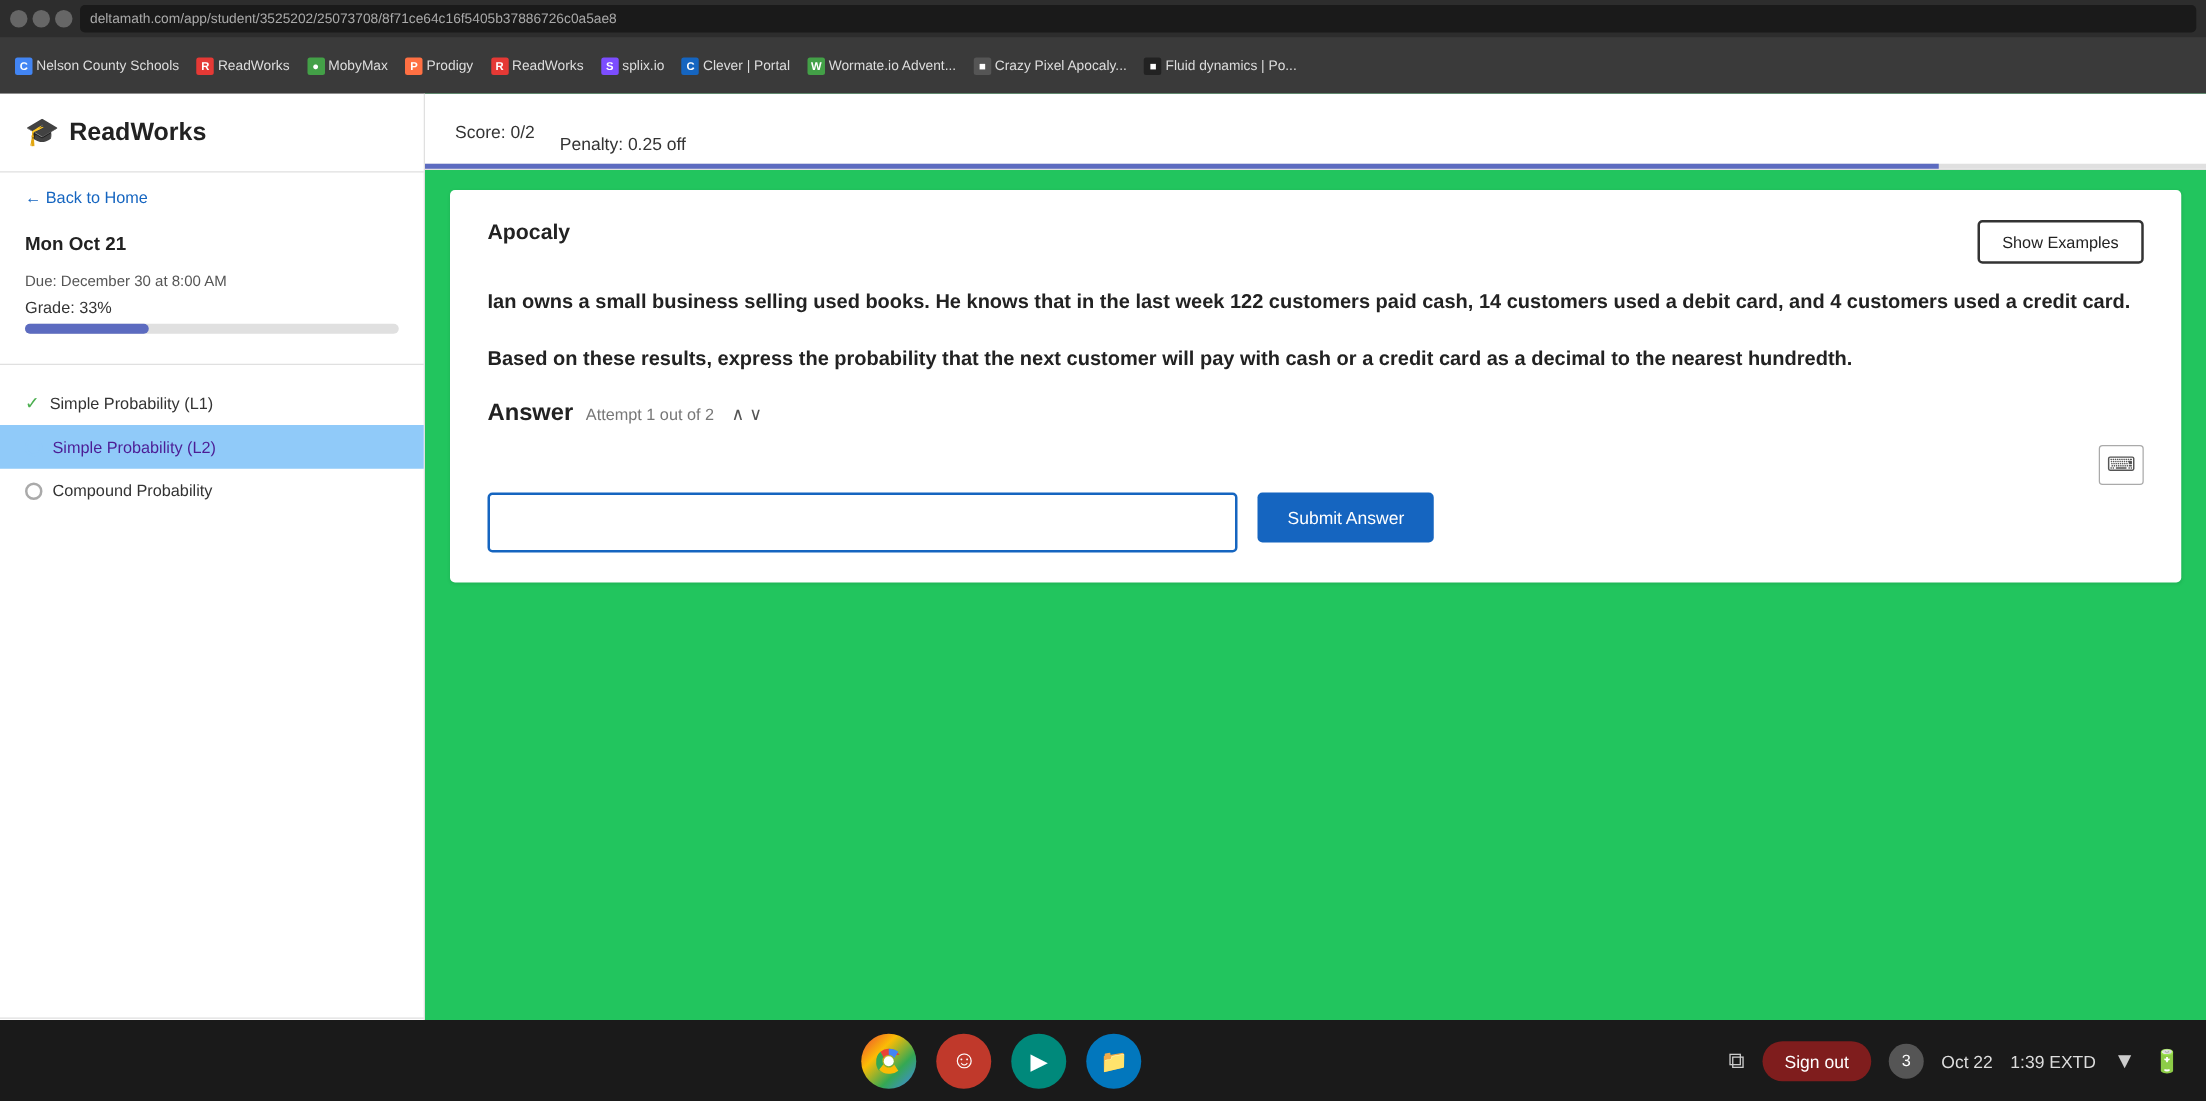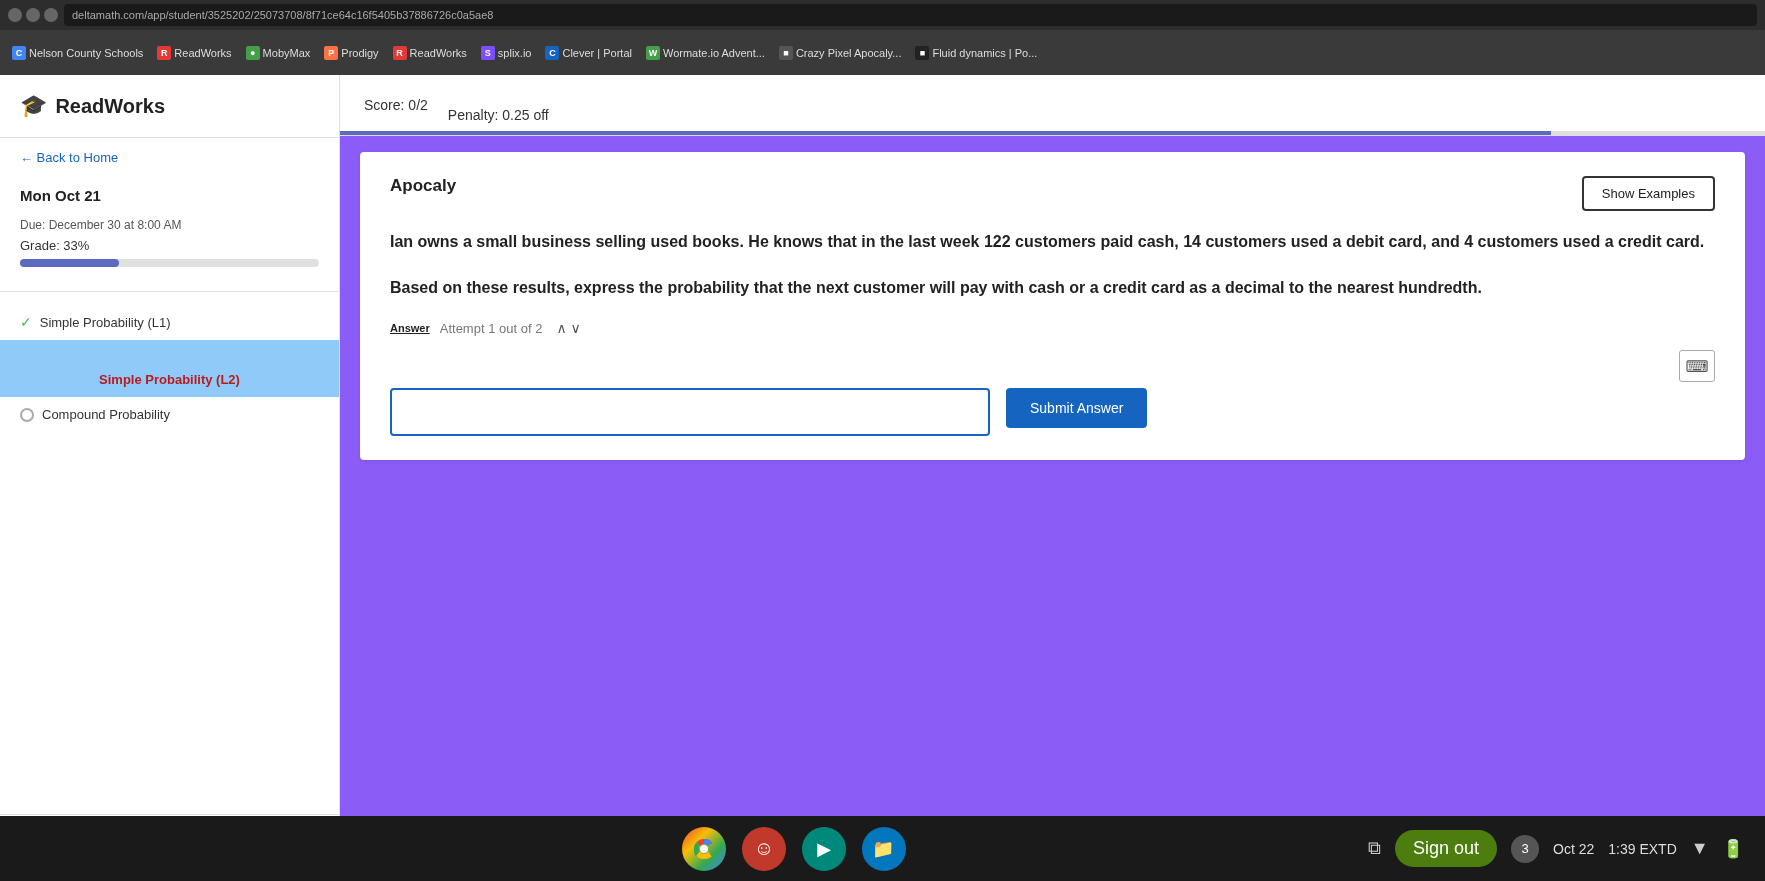--- a/index.html
+++ b/index.html
@@ -162,23 +162,22 @@
       display: flex;
       align-items: center;
       gap: 8px;
       padding: 10px 20px;
       font-size: 13px;
       color: #333;
       cursor: pointer;
     }
     .nav-item.active {
       background: #90caf9;
-      color: #b91c1c;
-      font-weight: bold;
-      flex-direction: column;
+      color: #4c1d95;
+      font-weight: normal;
     }
     .nav-check {
       color: #4caf50;
       font-size: 14px;
     }
     .nav-circle {
       width: 14px; height: 14px;
       border-radius: 50%;
       border: 2px solid #90caf9;
       display: inline-block;
@@ -219,21 +218,21 @@
       color: #1565c0;
       cursor: pointer;
       text-decoration: none;
     }
 
     
     .content-area {
       flex: 1;
       display: flex;
       flex-direction: column;
-      background: #8b5cf6;
+      background: #22c55e;
       overflow-y: auto;
     }
     .score-bar {
       background: #fff;
       padding: 12px 24px;
       display: flex;
       align-items: center;
       gap: 20px;
       border-bottom: 1px solid #ddd;
       position: relative;
@@ -298,24 +297,23 @@
     .answer-section {
       margin-top: 20px;
     }
     .answer-label-row {
       display: flex;
       align-items: center;
       gap: 10px;
       margin-bottom: 14px;
     }
     .answer-label {
-      font-size: 11px;
+      font-size: 19px;
       font-weight: bold;
       color: #222;
-      text-decoration: underline;
     }
     .attempt-text {
       font-size: 13px;
       color: #777;
     }
     .answer-input-row {
       display: flex;
       align-items: flex-start;
       gap: 16px;
     }
@@ -392,26 +390,26 @@
       display: flex;
       align-items: center;
       gap: 14px;
     }
     .taskbar-sys-icon {
       color: #ccc;
       font-size: 18px;
       cursor: pointer;
     }
     .sign-out-btn {
-      background: #4d7c0f;
+      background: #7f1d1d;
       color: #fff;
       border: none;
       border-radius: 20px;
       padding: 8px 18px;
-      font-size: 18px;
+      font-size: 14px;
       cursor: pointer;
     }
     .taskbar-num {
       width: 28px; height: 28px;
       border-radius: 50%;
       background: #555;
       color: #fff;
       display: flex;
       align-items: center;
       justify-content: center;

